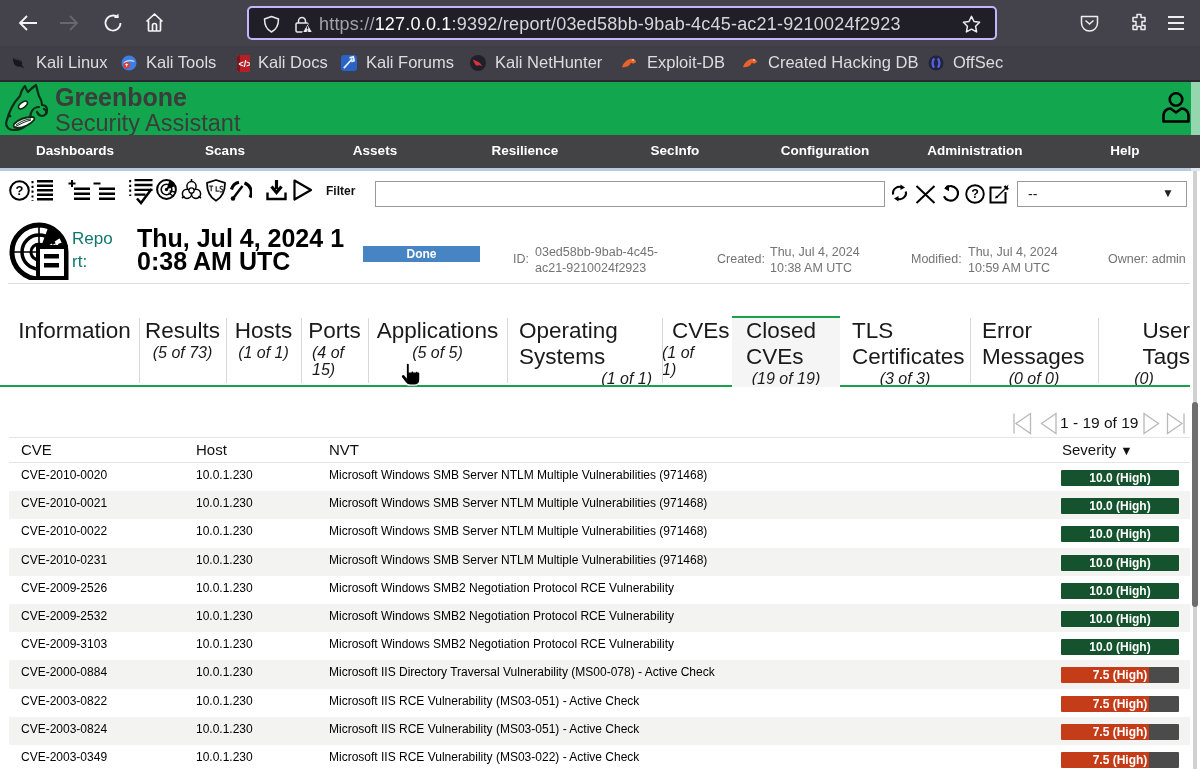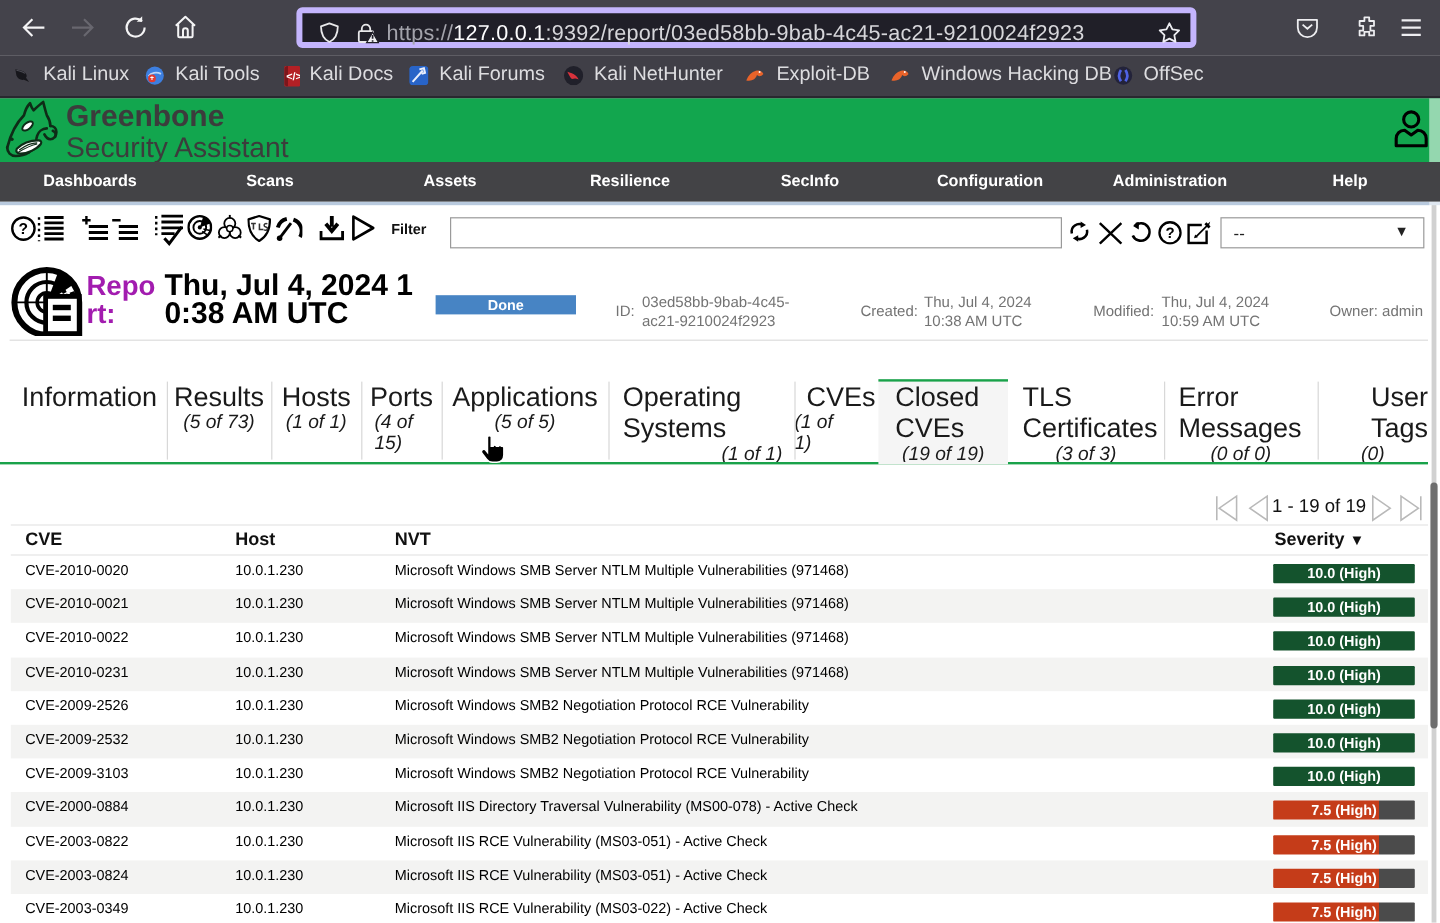--- a/index.html
+++ b/index.html
@@ -3,54 +3,54 @@
 <meta charset="utf-8">
 <style>
   * { margin:0; padding:0; box-sizing:border-box; }
   html,body { width:1200px; height:769px; overflow:hidden; }
   body { font-family:"Liberation Sans", sans-serif; background:#fff; }
   #page { position:relative; width:1200px; height:769px; overflow:hidden; }
   .abs { position:absolute; }
   
   #toolbar { position:absolute; left:0; top:0; width:1200px; height:46px; background:#44434b; }
   #bookbar { position:absolute; left:0; top:46px; width:1200px; height:36px; background:#403f47; border-bottom:2px solid #29282f; }
-  #urlbar { position:absolute; left:247px; top:6px; width:750px; height:34px; background:#201f28; border:5px solid #c4b5fd; border-radius:5px; }
+  #urlbar { position:absolute; left:247px; top:6px; width:750px; height:34px; background:#201f28; border:2px solid #c4b5fd; border-radius:5px; }
   .urltext { position:absolute; left:70px; top:6px; font-size:18px; color:#e6e6ea; letter-spacing:0.2px; white-space:nowrap; }
   .bm { position:absolute; top:7px; height:20px; font-size:16.5px; color:#dddde0; white-space:nowrap; }
   .bmicon { position:absolute; top:9px; width:16px; height:16px; border-radius:3px; }
   
   #greenbar { position:absolute; left:0; top:82px; width:1200px; height:53px; background:#12a64e; }
   #gb-title { position:absolute; left:55px; top:2px; color:#3c3c3c; }
   #gb-title .l1 { font-size:25px; font-weight:bold; line-height:27px; }
   #gb-title .l2 { font-size:23.5px; font-weight:normal; line-height:24px; }
   #navbar { position:absolute; left:0; top:135px; width:1200px; height:33px; background:#434346; z-index:2; }
   .nav { position:absolute; top:8px; width:150px; text-align:center; color:#fff; font-size:13.5px; font-weight:bold; }
   #bluehr { position:absolute; left:0; top:168px; width:1200px; height:3px; background:#b9cade; }
   
   #filterlabel { position:absolute; left:326px; top:184px; font-size:12px; font-weight:bold; color:#111; }
   #filterinput { position:absolute; left:375px; top:181px; width:510px; height:26px; background:#fff; border:1px solid #9a9a9a; }
   #filterdrop { position:absolute; left:1017px; top:181px; width:170px; height:26px; background:#fff; border:1px solid #9a9a9a; font-size:14px; color:#222; }
   
-  #rtitle { position:absolute; left:72px; top:227px; width:68px; font-size:23px; font-weight:bold; color:#a21caf; line-height:23px; }
+  #rtitle { position:absolute; left:72px; top:227px; width:68px; font-size:17px; font-weight:normal; color:#0f766e; line-height:23px; }
   #rtitle2 { position:absolute; left:137px; top:227px; width:230px; white-space:nowrap; font-size:25px; font-weight:bold; color:#000; line-height:23px; }
   #donebadge { position:absolute; left:363px; top:246px; width:117px; height:16px; background:#4784c4; color:#fff; font-size:12px; font-weight:bold; text-align:center; line-height:16px; }
   .meta { position:absolute; font-size:12.5px; color:#737373; line-height:15.5px; }
   #hr1 { position:absolute; left:8px; top:283px; width:1182px; height:1px; background:#dcdcdc; }
   
   #tabs { position:absolute; left:0px; top:316px; width:1200px; height:71px; }
   .tab { position:absolute; top:0; height:69px; text-align:center; color:#1a1a1a; }
   .tab .lbl { font-size:22.5px; line-height:26px; padding-top:2px; }
   .tab .cnt { font-size:16px; font-style:italic; line-height:17px; }
   .tabsep { position:absolute; top:2px; width:1px; height:65px; background:#d8d8d8; }
   #greenline { position:absolute; left:0px; top:385px; width:1190px; height:2px; background:#19a24a; }
   #activetab { position:absolute; left:732px; top:316px; width:108px; height:71px; background:#f5f5f5; border-top:2px solid #19a24a; }
   
   .pagic { stroke:#b9b9b9; fill:none; stroke-width:1.3; }
   #tblhead { position:absolute; left:9px; top:437px; width:1181px; height:26px; border-top:1px solid #e4e4e4; border-bottom:1px solid #e4e4e4; }
-  .th { position:absolute; font-size:15px; font-weight:bold; color:#111; top:3px; }
+  .th { position:absolute; font-size:15px; font-weight:normal; color:#111; top:3px; }
   .row { position:relative; width:1181px; height:28.2px; }
   .row.g { background:#f3f3f2; }
   .cell { position:absolute; top:5px; font-size:12px; color:#000000; white-space:nowrap; }
   #tbody { position:absolute; left:9px; top:463px; width:1181px; }
   .sev { position:absolute; left:1052px; top:7px; width:118px; height:16px; background:#14532d; border-radius:1px; }
   .sev.p75 { background:linear-gradient(to right, #c53c19 0, #c53c19 88px, #4b4b4b 88px, #4b4b4b 118px); }
   .sev span { position:absolute; left:0; top:0; width:118px; text-align:center; font-size:12px; font-weight:bold; color:#fff; line-height:16px; }
   
   #sbback { position:absolute; left:1191px; top:82px; width:9px; height:687px; background:rgba(255,255,255,0.55); z-index:1; }
   #sbgroove { position:absolute; left:1193px; top:171px; width:4px; height:598px; background:rgba(120,120,120,0.34); z-index:3; }
@@ -132,21 +132,21 @@
     <div class="bm" style="left:495px">Kali NetHunter</div>
     <svg class="bmicon" style="left:621px" width="18" height="15" viewBox="0 0 18 15">
         <path d="M1 12c5 1 9-1 10-5 1.5 1.5 4 1.5 6-1-1-3-4-4-7-3C6 4 3 7 1 12z" fill="#e8632a"></path>
         <circle cx="13.5" cy="4.2" r="0.9" fill="#fff"></circle>
       </svg>
     <div class="bm" style="left:647px">Exploit-DB</div>
     <svg class="bmicon" style="left:742px" width="18" height="15" viewBox="0 0 18 15">
         <path d="M1 12c5 1 9-1 10-5 1.5 1.5 4 1.5 6-1-1-3-4-4-7-3C6 4 3 7 1 12z" fill="#e8632a"></path>
         <circle cx="13.5" cy="4.2" r="0.9" fill="#fff"></circle>
       </svg>
-    <div class="bm" style="left:768px">Windows Hacking DB</div>
+    <div class="bm" style="left:768px">Created Hacking DB</div>
     <svg class="bmicon" style="left:928px" width="17" height="17" viewBox="0 0 17 17">
         <circle cx="8.5" cy="8.5" r="8" fill="#23233a"></circle>
         <path d="M6.5 3.5c-2 3-2 7 0 10M10.5 3.5c2 3 2 7 0 10" stroke="#4f63e6" stroke-width="2.4" fill="none"></path>
       </svg>
     <div class="bm" style="left:953px">OffSec</div>
   </div>
 
   <div id="navbar">
     <div class="nav" style="left:0px">Dashboards</div>
     <div class="nav" style="left:150px">Scans</div>

